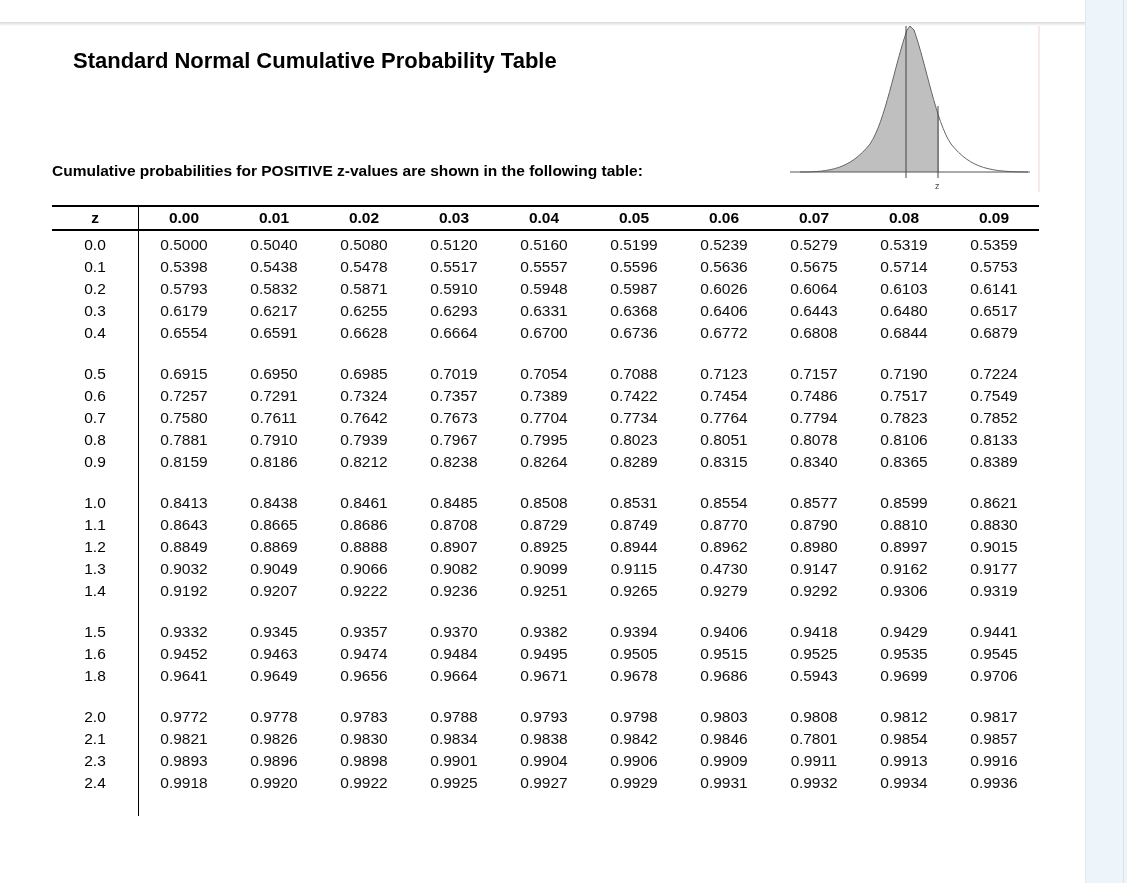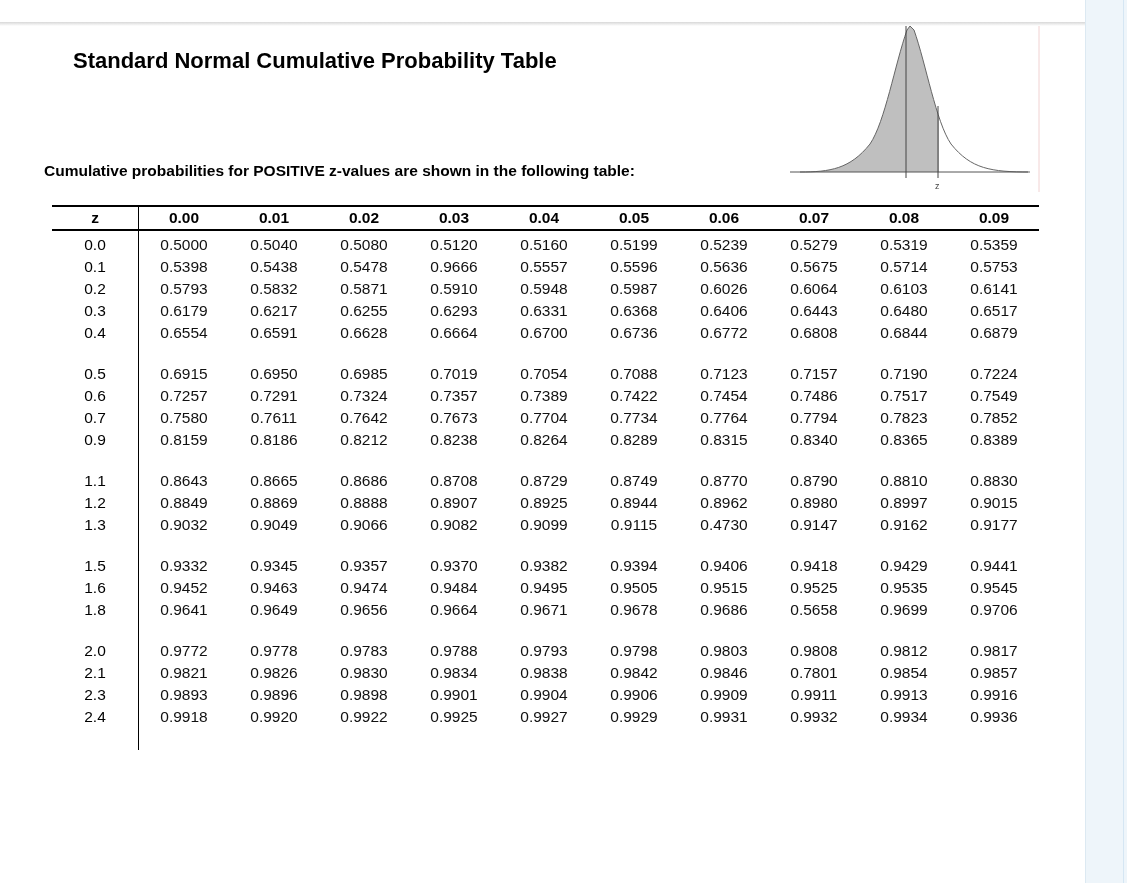--- a/index.html
+++ b/index.html
@@ -2,21 +2,21 @@
 <html><head>
 <meta charset="utf-8">
 <style>
   html, body { margin:0; padding:0; }
   body { width:1127px; height:883px; overflow:hidden; background:#ffffff; position:relative; font-family:"Liberation Sans", sans-serif; color:#000; }
   .topbar { position:absolute; left:0; top:0; width:1085px; height:22px; background:#fff; }
   .topshadow { position:absolute; left:0; top:22px; width:1085px; height:4px; background:linear-gradient(#d8d8d8, #ffffff); }
   .rightpanel { position:absolute; left:1085px; top:0; width:42px; height:883px; background:#eef5fa; border-left:1px solid #dce9f2; }
   .rightpanel .edge { position:absolute; right:4px; top:0; width:1px; height:883px; background:#d5e6f3; }
   .title { position:absolute; left:53px; top:48px; font-size:22px; font-weight:bold; letter-spacing:0px;margin-left:20px; }
-  .subtitle { position:absolute; left:44px; top:162px; font-size:15.5px; font-weight:bold; }
+  .subtitle { position:absolute; left:52px; top:162px; font-size:15.5px; font-weight:bold; }
   .graph { position:absolute; left:790px; top:24px; width:250px; height:170px; }
   table.zt { position:absolute; left:52px; top:205px; border-collapse:collapse; font-size:15.5px; }
   table.zt td, table.zt th { padding:0; height:22px; text-align:center; }
   table.zt th { font-weight:bold; font-size:15.5px; height:22px; }
   .zcol { width:86px; border-right:1.5px solid #000; font-weight:normal; }
   .vcol { width:90px; }
   thead tr.hdr th { border-top:2px solid #000; }
   thead tr.dbl td { height:0; padding:0; border-top:1.5px solid #000; border-bottom:1.5px solid #000; }
   tr.spacer td { height:3px; }
   tr.gap td { height:19px; }
@@ -88,21 +88,21 @@
         <td class="vcol val">0.5239</td>
         <td class="vcol val">0.5279</td>
         <td class="vcol val">0.5319</td>
         <td class="vcol val">0.5359</td>
       </tr>
       <tr>
         <td class="zcol">0.1</td>
         <td class="vcol val">0.5398</td>
         <td class="vcol val">0.5438</td>
         <td class="vcol val">0.5478</td>
-        <td class="vcol val">0.9666</td>
+        <td class="vcol val">0.5517</td>
         <td class="vcol val">0.5557</td>
         <td class="vcol val">0.5596</td>
         <td class="vcol val">0.5636</td>
         <td class="vcol val">0.5675</td>
         <td class="vcol val">0.5714</td>
         <td class="vcol val">0.5753</td>
       </tr>
       <tr>
         <td class="zcol">0.2</td>
         <td class="vcol val">0.5793</td>
@@ -179,37 +179,63 @@
         <td class="vcol val">0.7642</td>
         <td class="vcol val">0.7673</td>
         <td class="vcol val">0.7704</td>
         <td class="vcol val">0.7734</td>
         <td class="vcol val">0.7764</td>
         <td class="vcol val">0.7794</td>
         <td class="vcol val">0.7823</td>
         <td class="vcol val">0.7852</td>
       </tr>
       <tr>
+        <td class="zcol">0.8</td>
+        <td class="vcol val">0.7881</td>
+        <td class="vcol val">0.7910</td>
+        <td class="vcol val">0.7939</td>
+        <td class="vcol val">0.7967</td>
+        <td class="vcol val">0.7995</td>
+        <td class="vcol val">0.8023</td>
+        <td class="vcol val">0.8051</td>
+        <td class="vcol val">0.8078</td>
+        <td class="vcol val">0.8106</td>
+        <td class="vcol val">0.8133</td>
+      </tr>
+      <tr>
         <td class="zcol">0.9</td>
         <td class="vcol val">0.8159</td>
         <td class="vcol val">0.8186</td>
         <td class="vcol val">0.8212</td>
         <td class="vcol val">0.8238</td>
         <td class="vcol val">0.8264</td>
         <td class="vcol val">0.8289</td>
         <td class="vcol val">0.8315</td>
         <td class="vcol val">0.8340</td>
         <td class="vcol val">0.8365</td>
         <td class="vcol val">0.8389</td>
       </tr>
       <tr class="gap">
         <td class="zcol"></td>
         <td colspan="10"></td>
       </tr>
       <tr>
+        <td class="zcol">1.0</td>
+        <td class="vcol val">0.8413</td>
+        <td class="vcol val">0.8438</td>
+        <td class="vcol val">0.8461</td>
+        <td class="vcol val">0.8485</td>
+        <td class="vcol val">0.8508</td>
+        <td class="vcol val">0.8531</td>
+        <td class="vcol val">0.8554</td>
+        <td class="vcol val">0.8577</td>
+        <td class="vcol val">0.8599</td>
+        <td class="vcol val">0.8621</td>
+      </tr>
+      <tr>
         <td class="zcol">1.1</td>
         <td class="vcol val">0.8643</td>
         <td class="vcol val">0.8665</td>
         <td class="vcol val">0.8686</td>
         <td class="vcol val">0.8708</td>
         <td class="vcol val">0.8729</td>
         <td class="vcol val">0.8749</td>
         <td class="vcol val">0.8770</td>
         <td class="vcol val">0.8790</td>
         <td class="vcol val">0.8810</td>
@@ -234,20 +260,33 @@
         <td class="vcol val">0.9049</td>
         <td class="vcol val">0.9066</td>
         <td class="vcol val">0.9082</td>
         <td class="vcol val">0.9099</td>
         <td class="vcol val">0.9115</td>
         <td class="vcol val">0.4730</td>
         <td class="vcol val">0.9147</td>
         <td class="vcol val">0.9162</td>
         <td class="vcol val">0.9177</td>
       </tr>
+      <tr>
+        <td class="zcol">1.4</td>
+        <td class="vcol val">0.9192</td>
+        <td class="vcol val">0.9207</td>
+        <td class="vcol val">0.9222</td>
+        <td class="vcol val">0.9236</td>
+        <td class="vcol val">0.9251</td>
+        <td class="vcol val">0.9265</td>
+        <td class="vcol val">0.9279</td>
+        <td class="vcol val">0.9292</td>
+        <td class="vcol val">0.9306</td>
+        <td class="vcol val">0.9319</td>
+      </tr>
       <tr class="gap">
         <td class="zcol"></td>
         <td colspan="10"></td>
       </tr>
       <tr>
         <td class="zcol">1.5</td>
         <td class="vcol val">0.9332</td>
         <td class="vcol val">0.9345</td>
         <td class="vcol val">0.9357</td>
         <td class="vcol val">0.9370</td>
@@ -273,21 +312,21 @@
       </tr>
       <tr>
         <td class="zcol">1.8</td>
         <td class="vcol val">0.9641</td>
         <td class="vcol val">0.9649</td>
         <td class="vcol val">0.9656</td>
         <td class="vcol val">0.9664</td>
         <td class="vcol val">0.9671</td>
         <td class="vcol val">0.9678</td>
         <td class="vcol val">0.9686</td>
-        <td class="vcol val">0.5658</td>
+        <td class="vcol val">0.5943</td>
         <td class="vcol val">0.9699</td>
         <td class="vcol val">0.9706</td>
       </tr>
       <tr class="gap">
         <td class="zcol"></td>
         <td colspan="10"></td>
       </tr>
       <tr>
         <td class="zcol">2.0</td>
         <td class="vcol val">0.9772</td>

